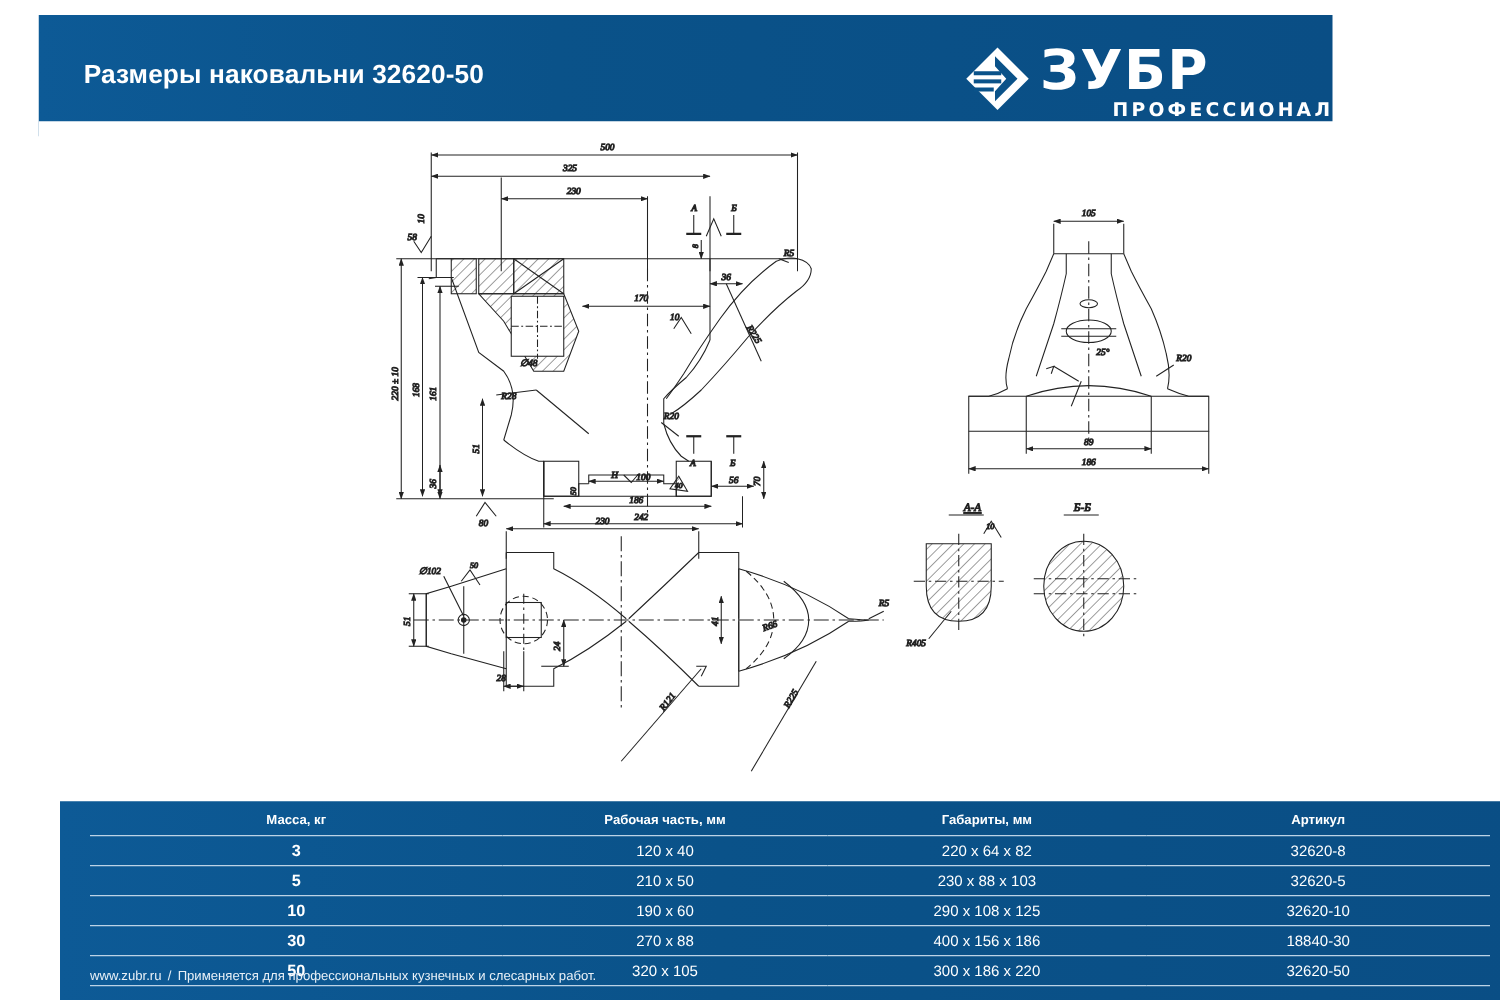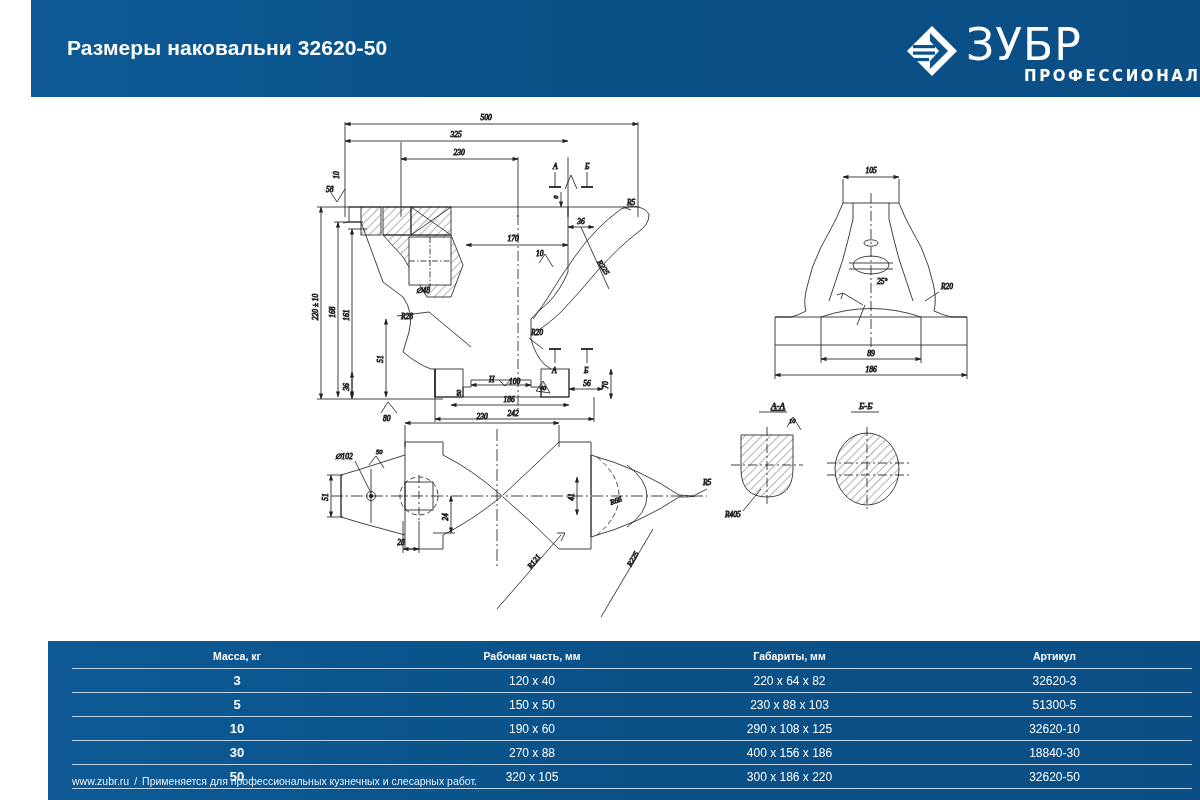--- a/index.html
+++ b/index.html
@@ -12,21 +12,21 @@
   }
   #page {
     position: relative;
     width: 1200px; height: 800px;
     background: #ffffff;
   }
 
   
   #header {
     position: absolute;
-    left: 31px; top: 0; width: 1169px; height: 97px;
+    left: 31px; top: 12px; width: 1035px; height: 97px;
     background: linear-gradient(to right, #0d5a96 0%, #0a5289 40%, #0a4e85 100%);
     overflow: hidden;
   }
   #header-title {
     position: absolute;
     left: 36px; top: 36px;
     color: #ffffff;
     font-size: 21px;
     font-weight: bold;
     letter-spacing: 0.1px;
@@ -42,21 +42,21 @@
   #logo-mark {
     position: absolute;
     left: 0; top: 2px;
     width: 52px; height: 52px;
   }
   #logo-word {
     position: absolute;
     left: 60px; top: -2px;
     color: #ffffff;
     font-size: 44px;
-    font-weight: normal;
+    font-weight: bold;
     letter-spacing: 1px;
     line-height: 48px;
     font-family: "DejaVu Sans", sans-serif;
   }
   #logo-sub {
     position: absolute;
     left: 118px; top: 44px;
     color: #ffffff;
     font-size: 15px;
     font-weight: bold;
@@ -470,27 +470,27 @@
           <th>Рабочая часть, мм</th>
           <th>Габариты, мм</th>
           <th>Артикул</th>
         </tr>
       </thead>
       <tbody>
         <tr>
           <td class="mass-cell">3</td>
           <td>120 x 40</td>
           <td>220 x 64 x 82</td>
-          <td>32620-3</td>
+          <td>32620-8</td>
         </tr>
         <tr>
           <td class="mass-cell">5</td>
-          <td>150 x 50</td>
+          <td>210 x 50</td>
           <td>230 x 88 x 103</td>
-          <td>51300-5</td>
+          <td>32620-5</td>
         </tr>
         <tr>
           <td class="mass-cell">10</td>
           <td>190 x 60</td>
           <td>290 x 108 x 125</td>
           <td>32620-10</td>
         </tr>
         <tr>
           <td class="mass-cell">30</td>
           <td>270 x 88</td>

